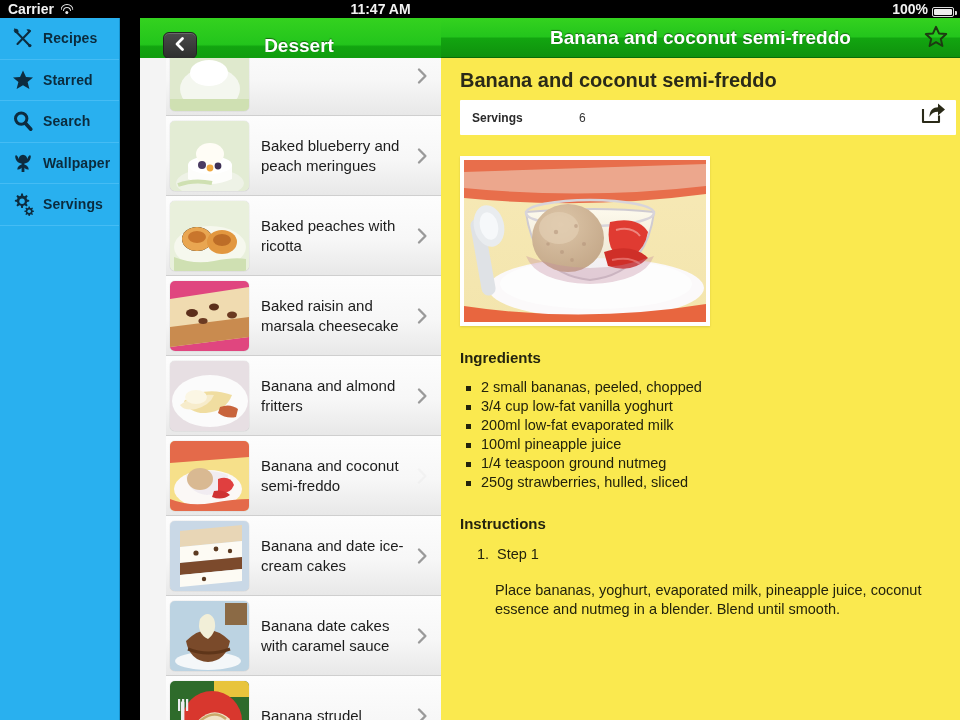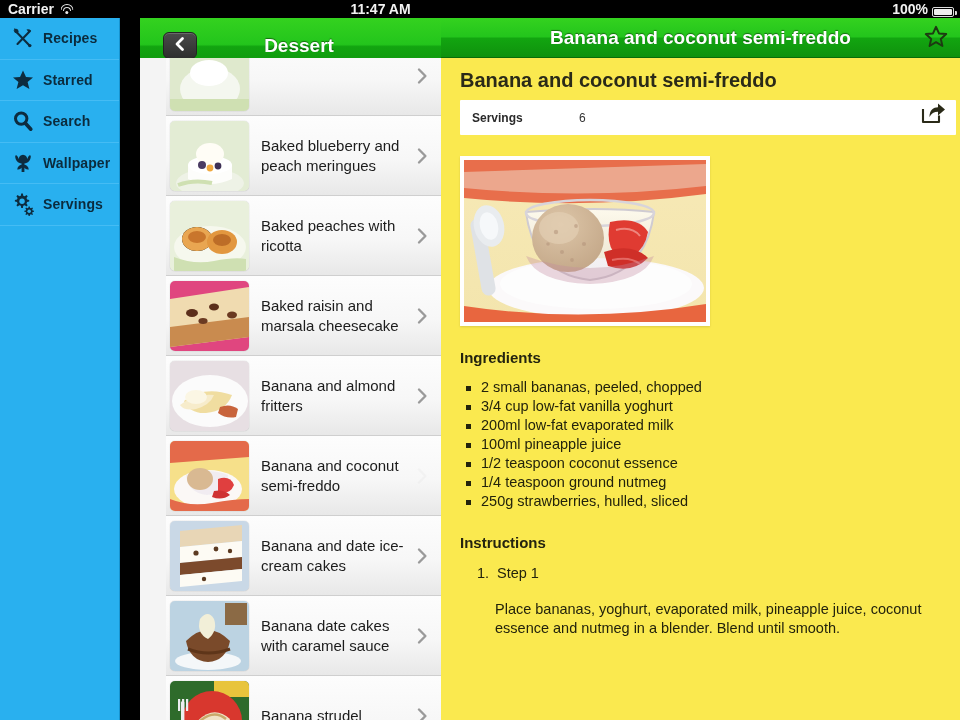--- a/index.html
+++ b/index.html
@@ -493,21 +493,20 @@
           </svg>
         </div>
       </div>
 
       <div class="sec-h">Ingredients</div>
       <ul id="ingredients">
         <li>2 small bananas, peeled, chopped</li>
         <li>3/4 cup low-fat vanilla yoghurt</li>
         <li>200ml low-fat evaporated milk</li>
         <li>100ml pineapple juice</li>
-        <li>1/2 teaspoon coconut essence</li>
         <li>1/4 teaspoon ground nutmeg</li>
         <li>250g strawberries, hulled, sliced</li>
       </ul>
 
       <div class="sec-h">Instructions</div>
       <ol id="steps">
         <li>
           <span class="st-title">Step 1</span>
           <div class="step-body">Place bananas, yoghurt, evaporated milk, pineapple juice, coconut essence and nutmeg in a blender. Blend until smooth.</div>
         </li>

